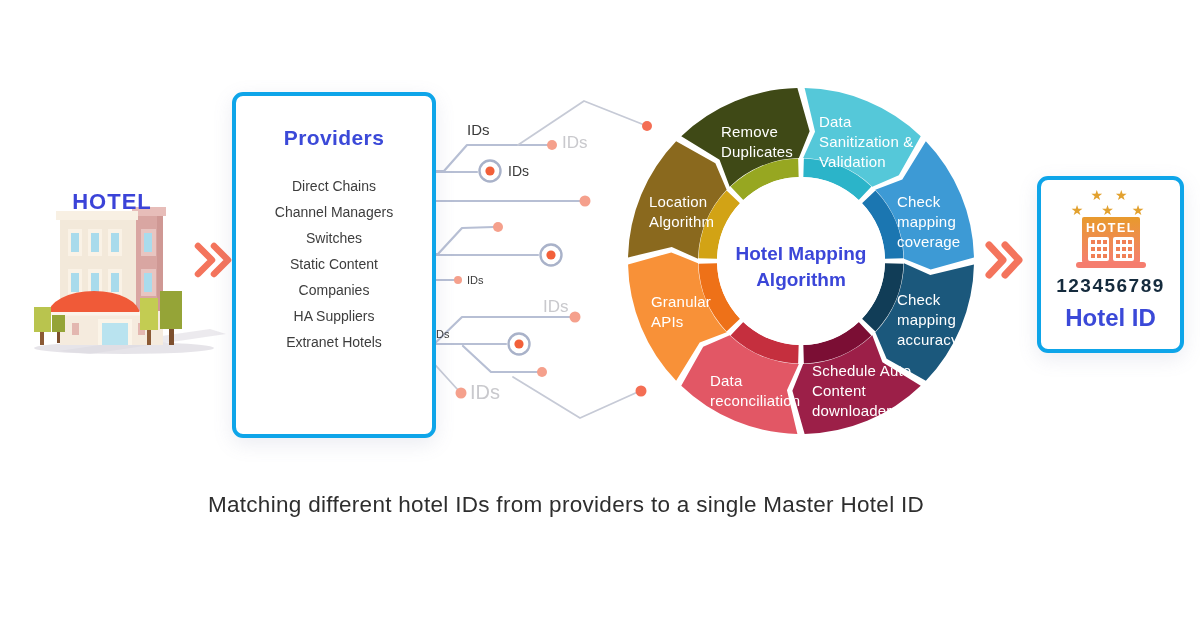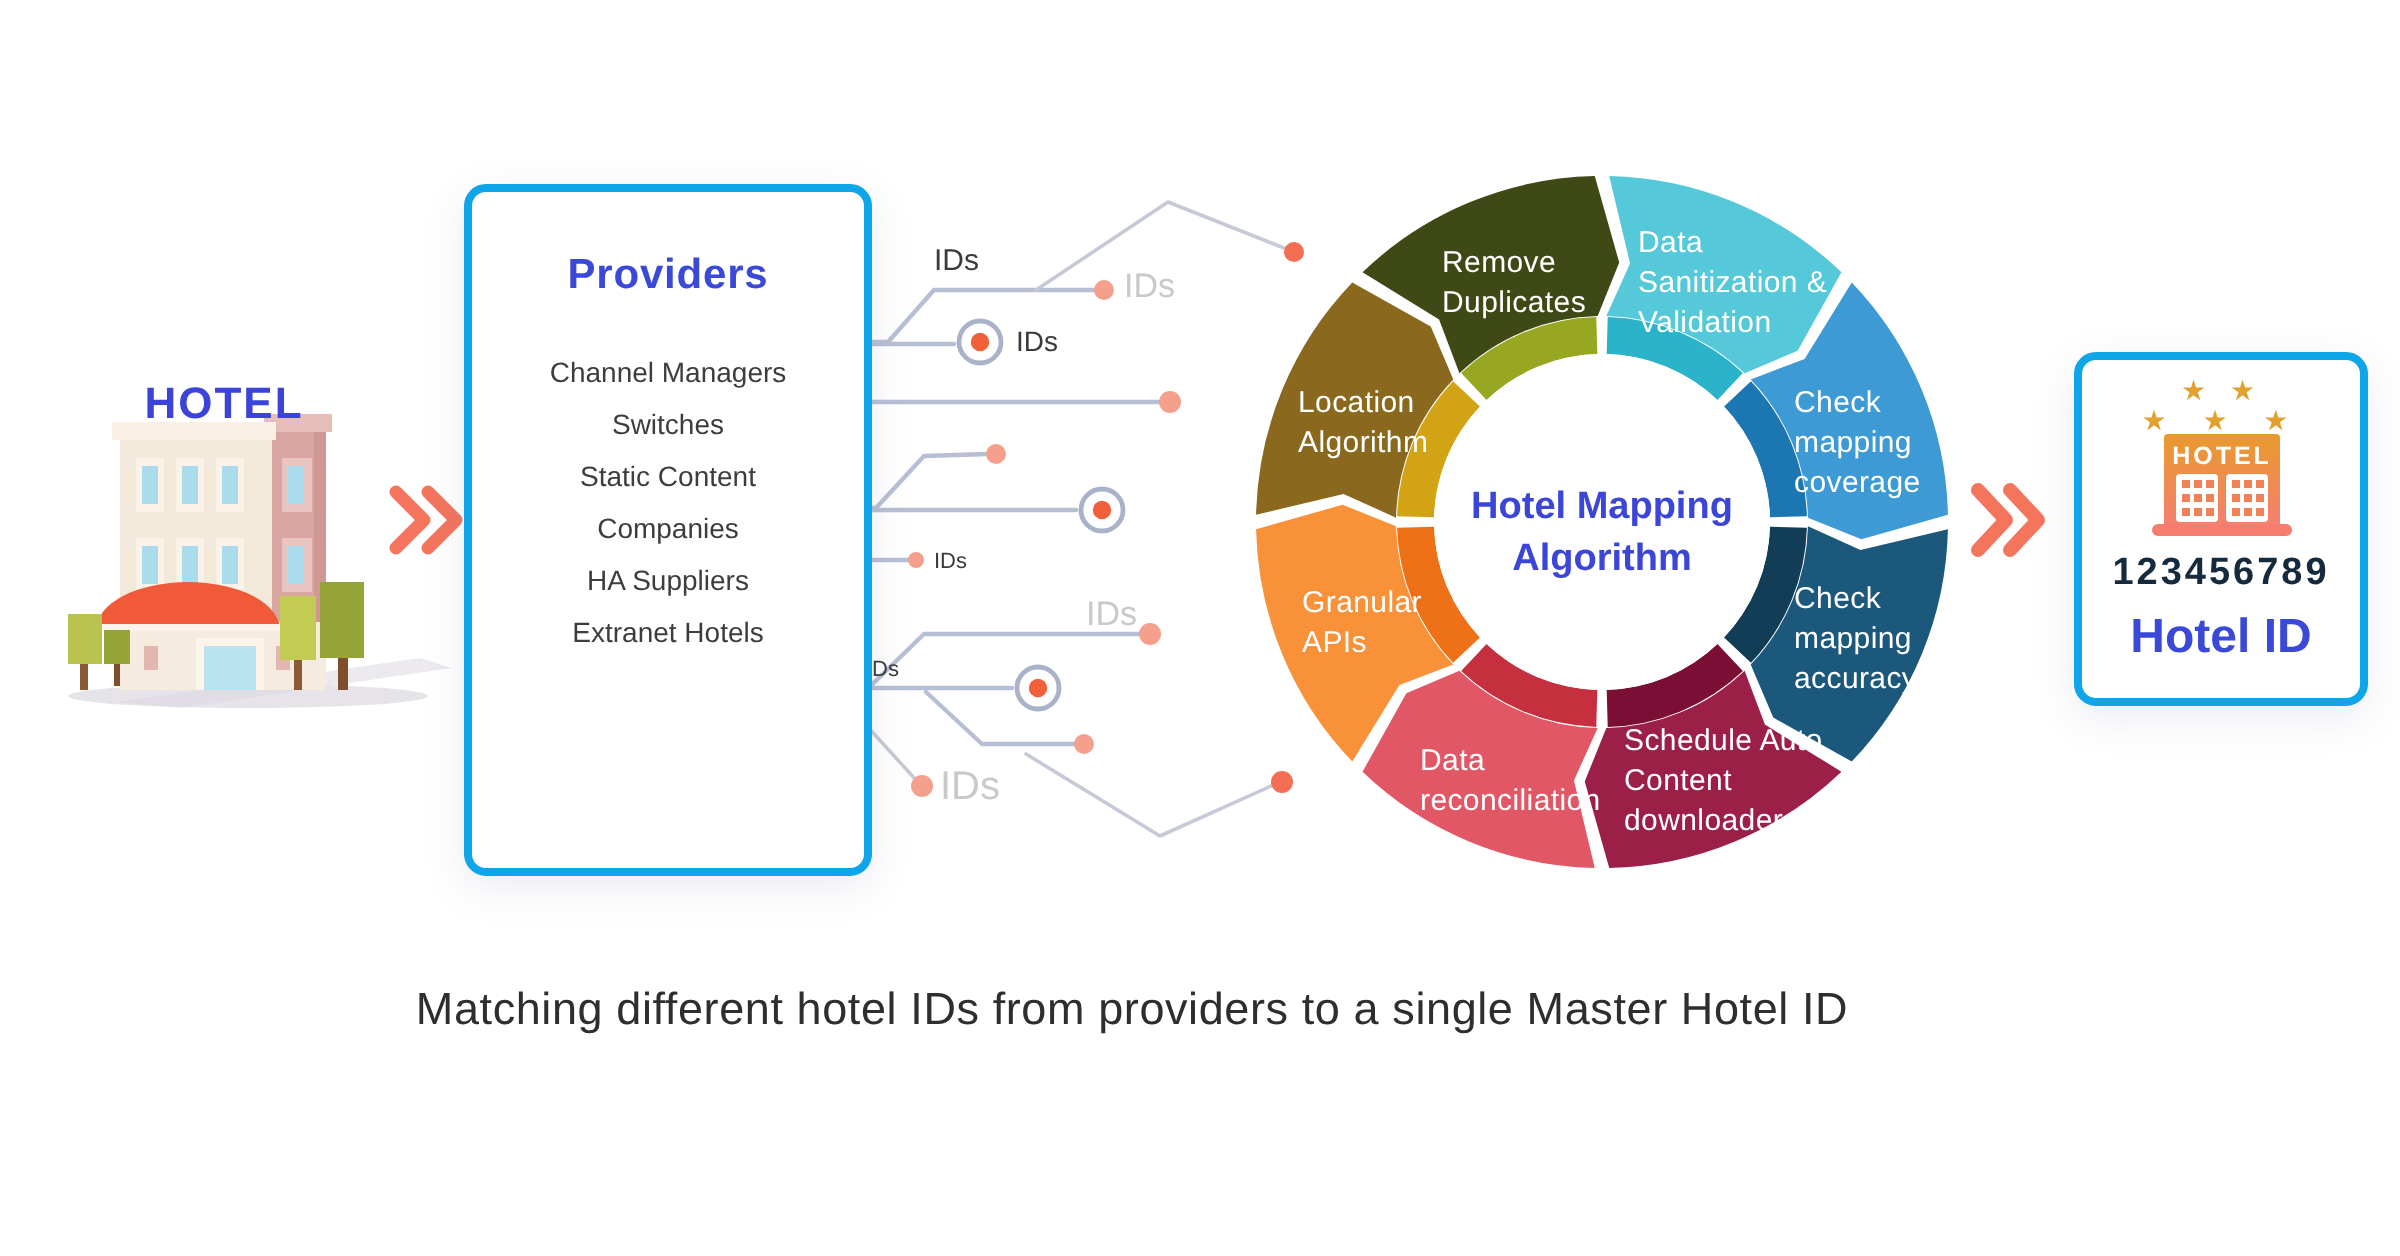--- a/index.html
+++ b/index.html
@@ -133,20 +133,21 @@
   </svg>
 
   <svg class="chevrons left" width="42" height="36" viewBox="0 0 42 36">
     <path d="M4,4 L18,18 L4,32" fill="none" stroke="#f4745c" stroke-width="6.5" stroke-linecap="round" stroke-linejoin="round"></path>
     <path d="M20,4 L34,18 L20,32" fill="none" stroke="#f4745c" stroke-width="6.5" stroke-linecap="round" stroke-linejoin="round"></path>
   </svg>
 
   <div class="card providers-card">
     <h2 class="providers-title">Providers</h2>
     <ul class="providers-list">
+        <li>Direct Chains</li>
         <li>Channel Managers</li>
         <li>Switches</li>
         <li>Static Content</li>
         <li>Companies</li>
         <li>HA Suppliers</li>
         <li>Extranet Hotels</li>
       </ul>
   </div>
 
   <div id="segment-labels">

